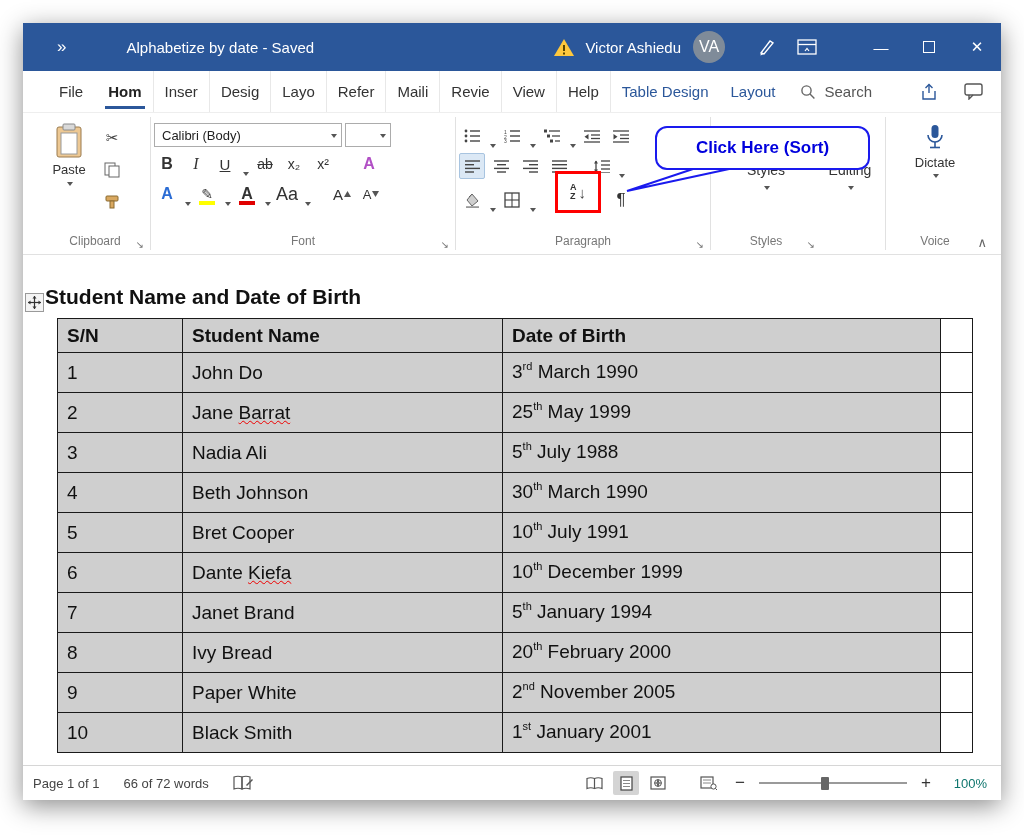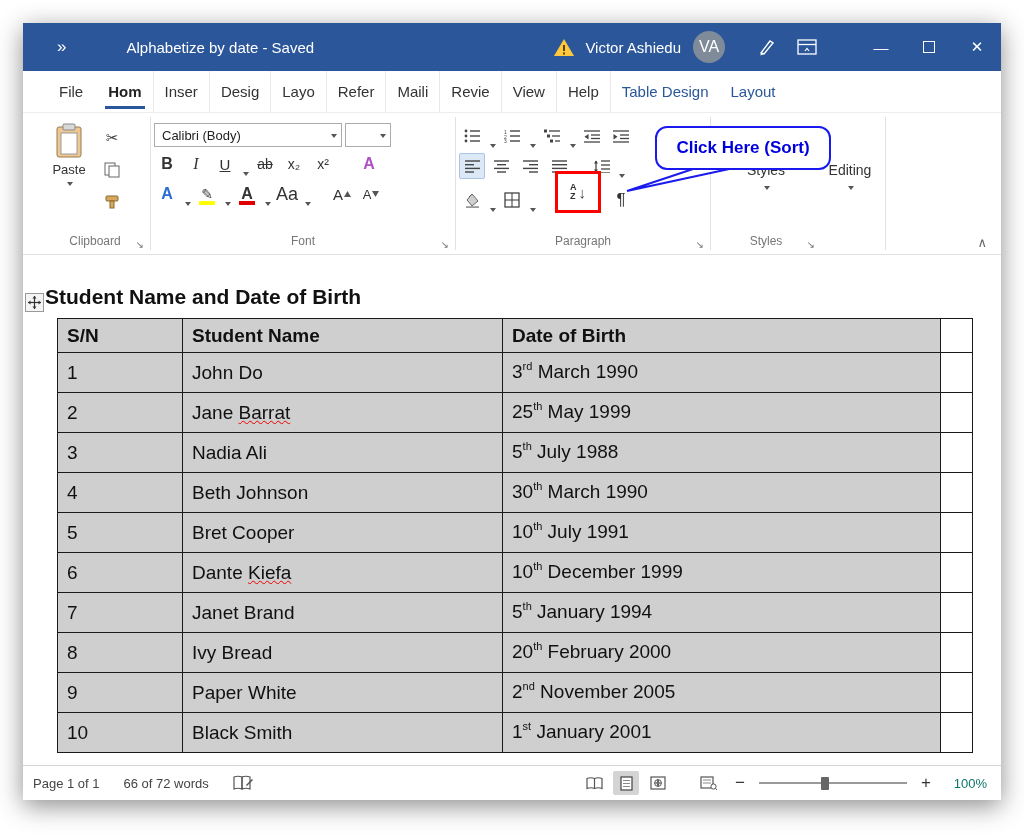--- a/index.html
+++ b/index.html
@@ -83,21 +83,21 @@
 
   
   .big-label { display:flex; flex-direction:column; align-items:center; justify-content:center; gap:6px;
     height:100%; font-size:14px; color:#333; }
   .dictate { display:flex; flex-direction:column; align-items:center; gap:2px; font-size:13px; color:#333; padding-top:4px; }
   .collapse-ribbon { position:absolute; right:14px; bottom:4px; color:#666; font-size:13px; }
 
   
   .overlay-svg { position:absolute; left:0; top:0; pointer-events:none; z-index:5; }
   .callout {
-    position:absolute; left:632px; top:103px; width:176px; height:44px; z-index:6;
+    position:absolute; left:632px; top:103px; width:215px; height:44px; z-index:6;
     background:#fff; border:2px solid #1a1aee; border-radius:12px;
     display:flex; align-items:center; justify-content:center;
     color:#0000dd; font-size:17px; font-weight:bold;
   }
 
   
   .document { flex:1; background:#fff; position:relative; overflow:hidden; }
   .doc-heading { padding:30px 0 0 22px; font-size:21px; font-weight:bold; color:#111; }
   .move-handle { position:absolute; left:2px; top:38px; width:19px; height:19px; border:1px solid #9a9a9a;
     background:#f4f4f4; display:flex; align-items:center; justify-content:center; }
@@ -175,20 +175,42 @@
           <span class="tab">Desig</span>
           <span class="tab">Layo</span>
           <span class="tab">Refer</span>
           <span class="tab">Maili</span>
           <span class="tab">Revie</span>
           <span class="tab">View</span>
           <span class="tab">Help</span>
           <span class="tab ctx">Table Design</span>
           <span class="tab ctx">Layout</span>
         </div>
+      <div class="menubar-right">
+        <span class="searchbox">
+          <svg width="16" height="16" viewBox="0 0 16 16">
+              <circle cx="6.5" cy="6.5" r="4.6" fill="none" stroke="#666" stroke-width="1.4"></circle>
+              <line x1="10" y1="10" x2="14.4" y2="14.4" stroke="#666" stroke-width="1.4"></line>
+            </svg>
+          <span>Search</span>
+        </span>
+        <span>
+          <svg width="18" height="18" viewBox="0 0 18 18">
+              <path d="M3 8 V16 H15 V8" fill="none" stroke="#2b579a" stroke-width="1.4"></path>
+              <line x1="9" y1="1.5" x2="9" y2="10" stroke="#2b579a" stroke-width="1.4"></line>
+              <path d="M5.5 5 L9 1.5 L12.5 5" fill="none" stroke="#2b579a" stroke-width="1.4"></path>
+            </svg>
+        </span>
+        <span>
+          <svg width="19" height="17" viewBox="0 0 19 17">
+              <rect x="1" y="1" width="17" height="11" rx="2" fill="none" stroke="#555" stroke-width="1.4"></rect>
+              <path d="M5 12 L5 16 L9 12" fill="none" stroke="#555" stroke-width="1.4"></path>
+            </svg>
+        </span>
+      </div>
     </div>
 
     <div class="ribbon">
 
       <div class="rgroup" style="width:104px">
         <div class="rgroup-content clip-wrap">
           <div class="paste-btn">
             <svg width="30" height="36" viewBox="0 0 30 36">
               <rect x="3" y="4" width="24" height="30" rx="2" fill="#edc893" stroke="#9a7b4f"></rect>
               <rect x="9" y="1" width="12" height="6" rx="1" fill="#d9d9d9" stroke="#8a8a8a"></rect>
@@ -433,20 +455,37 @@
         <div class="rgroup-content">
           <div class="big-label">
             <span>Editing</span>
             <span class="car"></span>
           </div>
         </div>
         <div class="rgroup-label"></div>
       </div>
       <div class="gdiv"></div>
 
+      <div class="rgroup" style="width:92px">
+        <div class="rgroup-content">
+          <div class="dictate">
+            <svg width="24" height="30" viewBox="0 0 24 30">
+              <rect x="8.5" y="2" width="7" height="13" rx="3.5" fill="#2b579a"></rect>
+              <path d="M5 12 a7 7 0 0 0 14 0" fill="none" stroke="#2b579a" stroke-width="1.6"></path>
+              <line x1="12" y1="19" x2="12" y2="24" stroke="#2b579a" stroke-width="1.6"></line>
+              <line x1="7" y1="24.5" x2="17" y2="24.5" stroke="#2b579a" stroke-width="1.6"></line>
+            </svg>
+            <span>Dictate</span>
+            <span class="car"></span>
+          </div>
+        </div>
+        <div class="rgroup-label">
+          <span>Voice</span>
+        </div>
+      </div>
 
       <span class="collapse-ribbon">∧</span>
     </div>
 
     <svg class="overlay-svg" width="978" height="240">
       <polygon points="604,168 688,140 734,140" fill="#ffffff" stroke="#1a1aee" stroke-width="2"></polygon>
     </svg>
 
     <div class="callout">
       <span>Click Here (Sort)</span>

